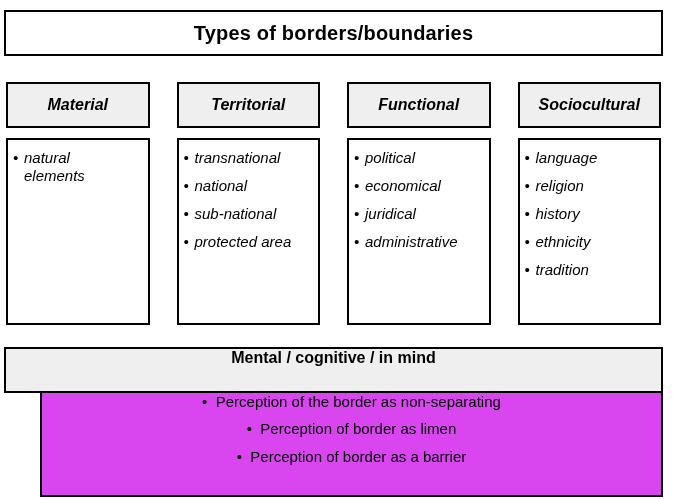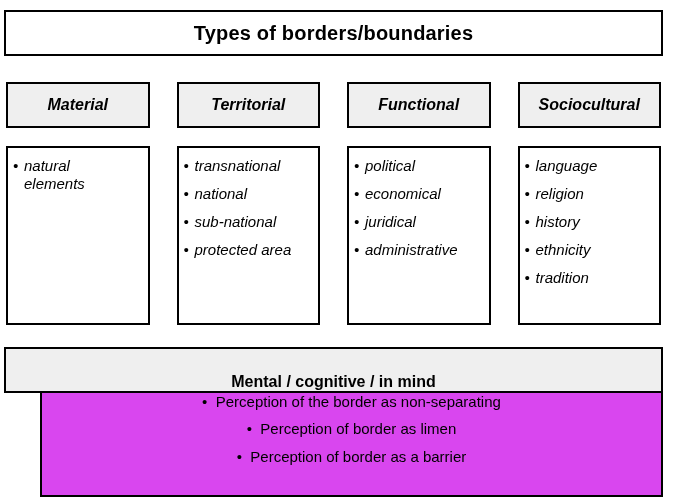--- a/index.html
+++ b/index.html
@@ -47,21 +47,21 @@
     background: #efefef;
     height: 46px;
     display: flex;
     align-items: center;
     justify-content: center;
     font-weight: bold;
     font-size: 16px;
   }
   .col-body {
     border: 2px solid #000;
-    margin-top: 18px;
+    margin-top: 10px;
     flex: 1;
     list-style: none;
     padding: 9px 2px 6px 5px;
     font-size: 15px;
     background: #ffffff;
     overflow: hidden;
   }
   .col-body li {
     position: relative;
     padding-left: 11px;
@@ -77,21 +77,21 @@
   .column-material .col-body li {
     margin-bottom: 3px;
     max-width: 88px;
   }
   .bottom-header {
     border: 2px solid #000;
     background: #efefef;
     height: 46px;
     margin-top: 22px;
     display: flex;
-    align-items: flex-end;
+    align-items: flex-start;
     justify-content: center;
     font-weight: bold;
     font-size: 16px;
   }
   .bottom-body {
     border: 2px solid #000;
     border-top: none;
     height: 104px;
     background: #d946ef;
     margin-left: 36px;

